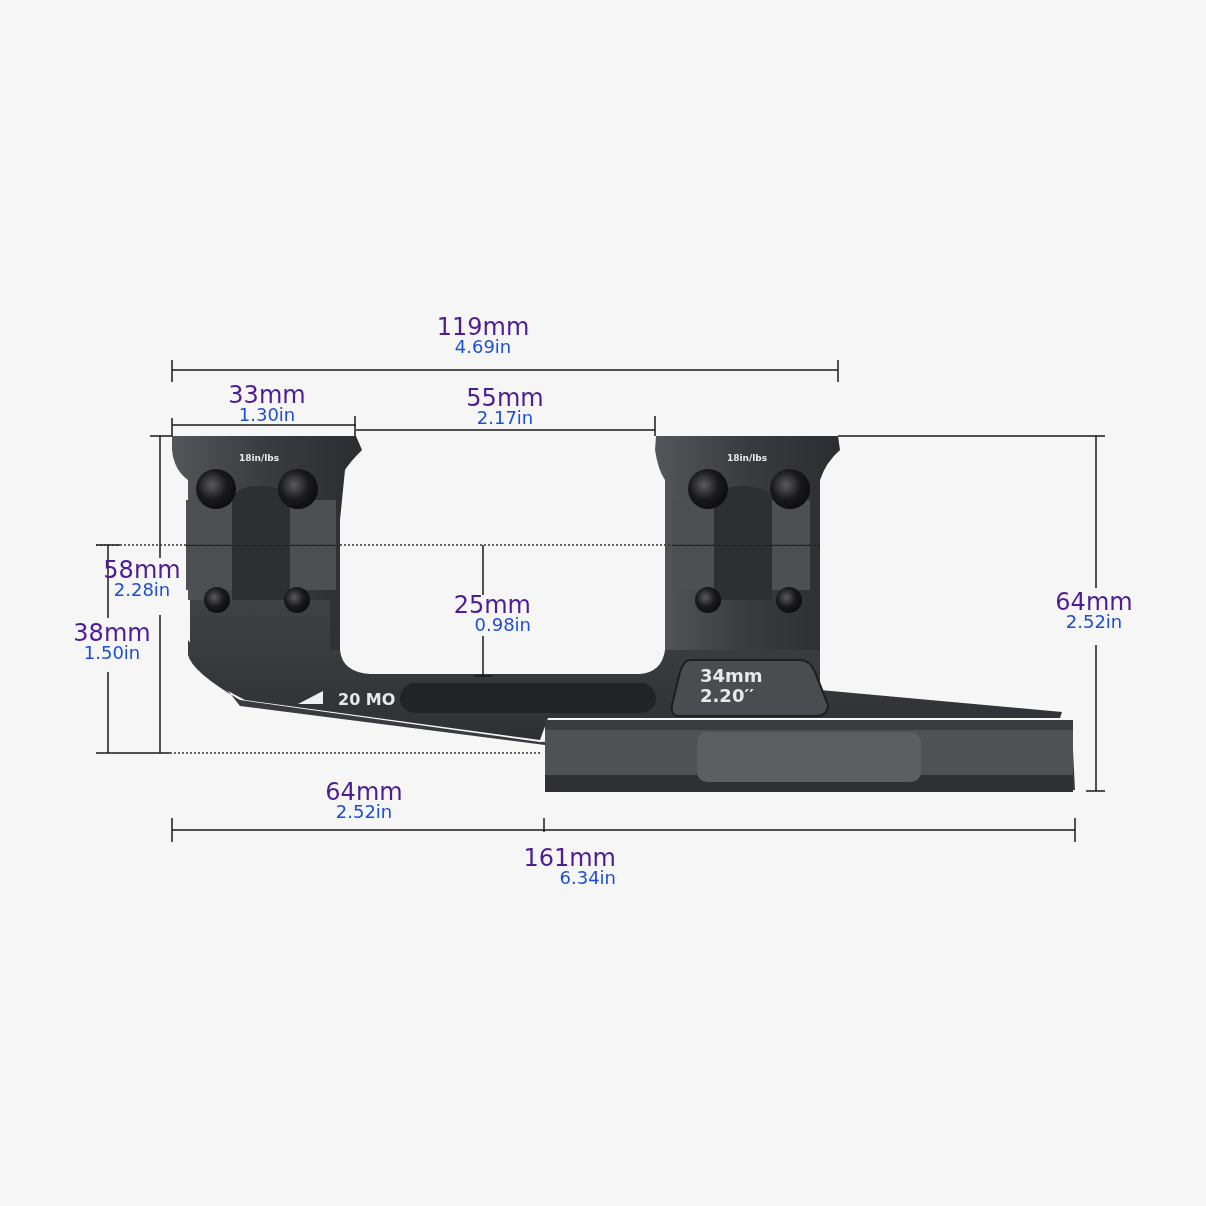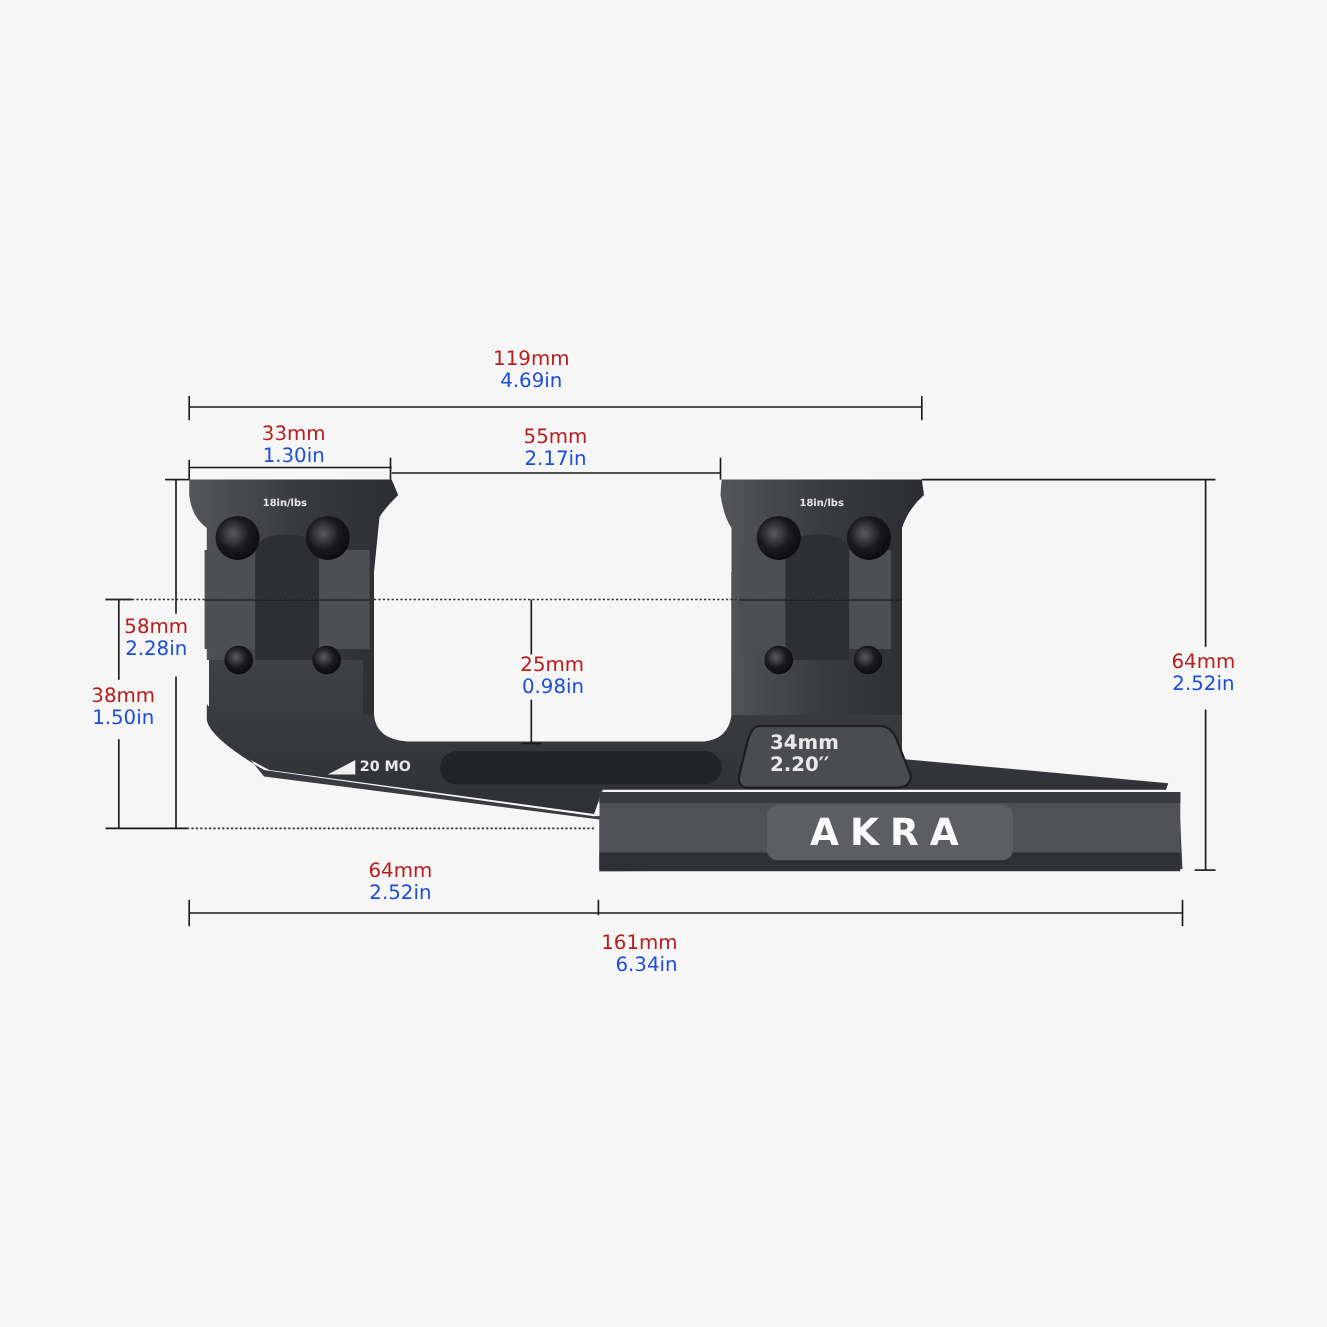--- a/index.html
+++ b/index.html
@@ -1,19 +1,19 @@
 <!DOCTYPE html>
 <html><head>
 <meta charset="utf-8">
 <style>
   html, body { margin:0; padding:0; }
   body { width:1206px; height:1206px; background:#f6f6f6; position:relative; overflow:hidden; font-family:"Liberation Sans", sans-serif; }
   #stage { position:absolute; left:0; top:0; width:1206px; height:1206px; }
   .dim-label { position:absolute; text-align:center; line-height:20px; font-family:"DejaVu Sans", sans-serif; }
-  .dim-label .mm { display:block; color:#b91c1c; font-size:18px; }
+  .dim-label .mm { display:block; color:#4c1d95; font-size:24px; }
   .dim-label .inch { display:block; color:#1d4ed8; font-size:18px; }
   .engr { position:absolute; color:#e8e8e8; font-family:"DejaVu Sans", sans-serif; font-weight:bold; }
 </style>
 </head>
 <body>
 
 <div id="stage">
 
   <svg width="1206" height="1206" viewBox="0 0 1206 1206" style="position:absolute;left:0;top:0">
     <defs>
@@ -109,26 +109,25 @@
       <line x1="1075" y1="818" x2="1075" y2="842"></line>
     </g>
     <g stroke="#333" stroke-width="1.5" stroke-dasharray="2 2" fill="none">
       <line x1="96" y1="545" x2="820" y2="545"></line>
       <line x1="170" y1="753" x2="540" y2="753"></line>
     </g>
   </svg>
 
   <div class="engr" style="left:224px;top:453px;width:70px;text-align:center;font-size:9px;">18in/lbs</div>
   <div class="engr" style="left:712px;top:453px;width:70px;text-align:center;font-size:9px;">18in/lbs</div>
-  <div class="engr" style="left:327px;top:690px;font-size:13px;">20 MO</div>
+  <div class="engr" style="left:338px;top:690px;font-size:16px;">20 MO</div>
   <div class="engr" style="left:700px;top:666px;width:96px;text-align:left;font-size:18px;line-height:20px;">
     <span style="display:block">34mm</span>
     <span style="display:block">2.20′′</span>
   </div>
-  <div class="engr" style="left:697px;top:737px;width:224px;text-align:center;font-size:34px;letter-spacing:10px;color:#fafafa;">AKRA</div>
 
   <div class="dim-label" style="left:433px;top:317px;width:100px;">
     <span class="mm">119mm</span>
     <span class="inch">4.69in</span>
   </div>
   <div class="dim-label" style="left:217px;top:385px;width:100px;">
     <span class="mm">33mm</span>
     <span class="inch">1.30in</span>
   </div>
   <div class="dim-label" style="left:455px;top:388px;width:100px;">

